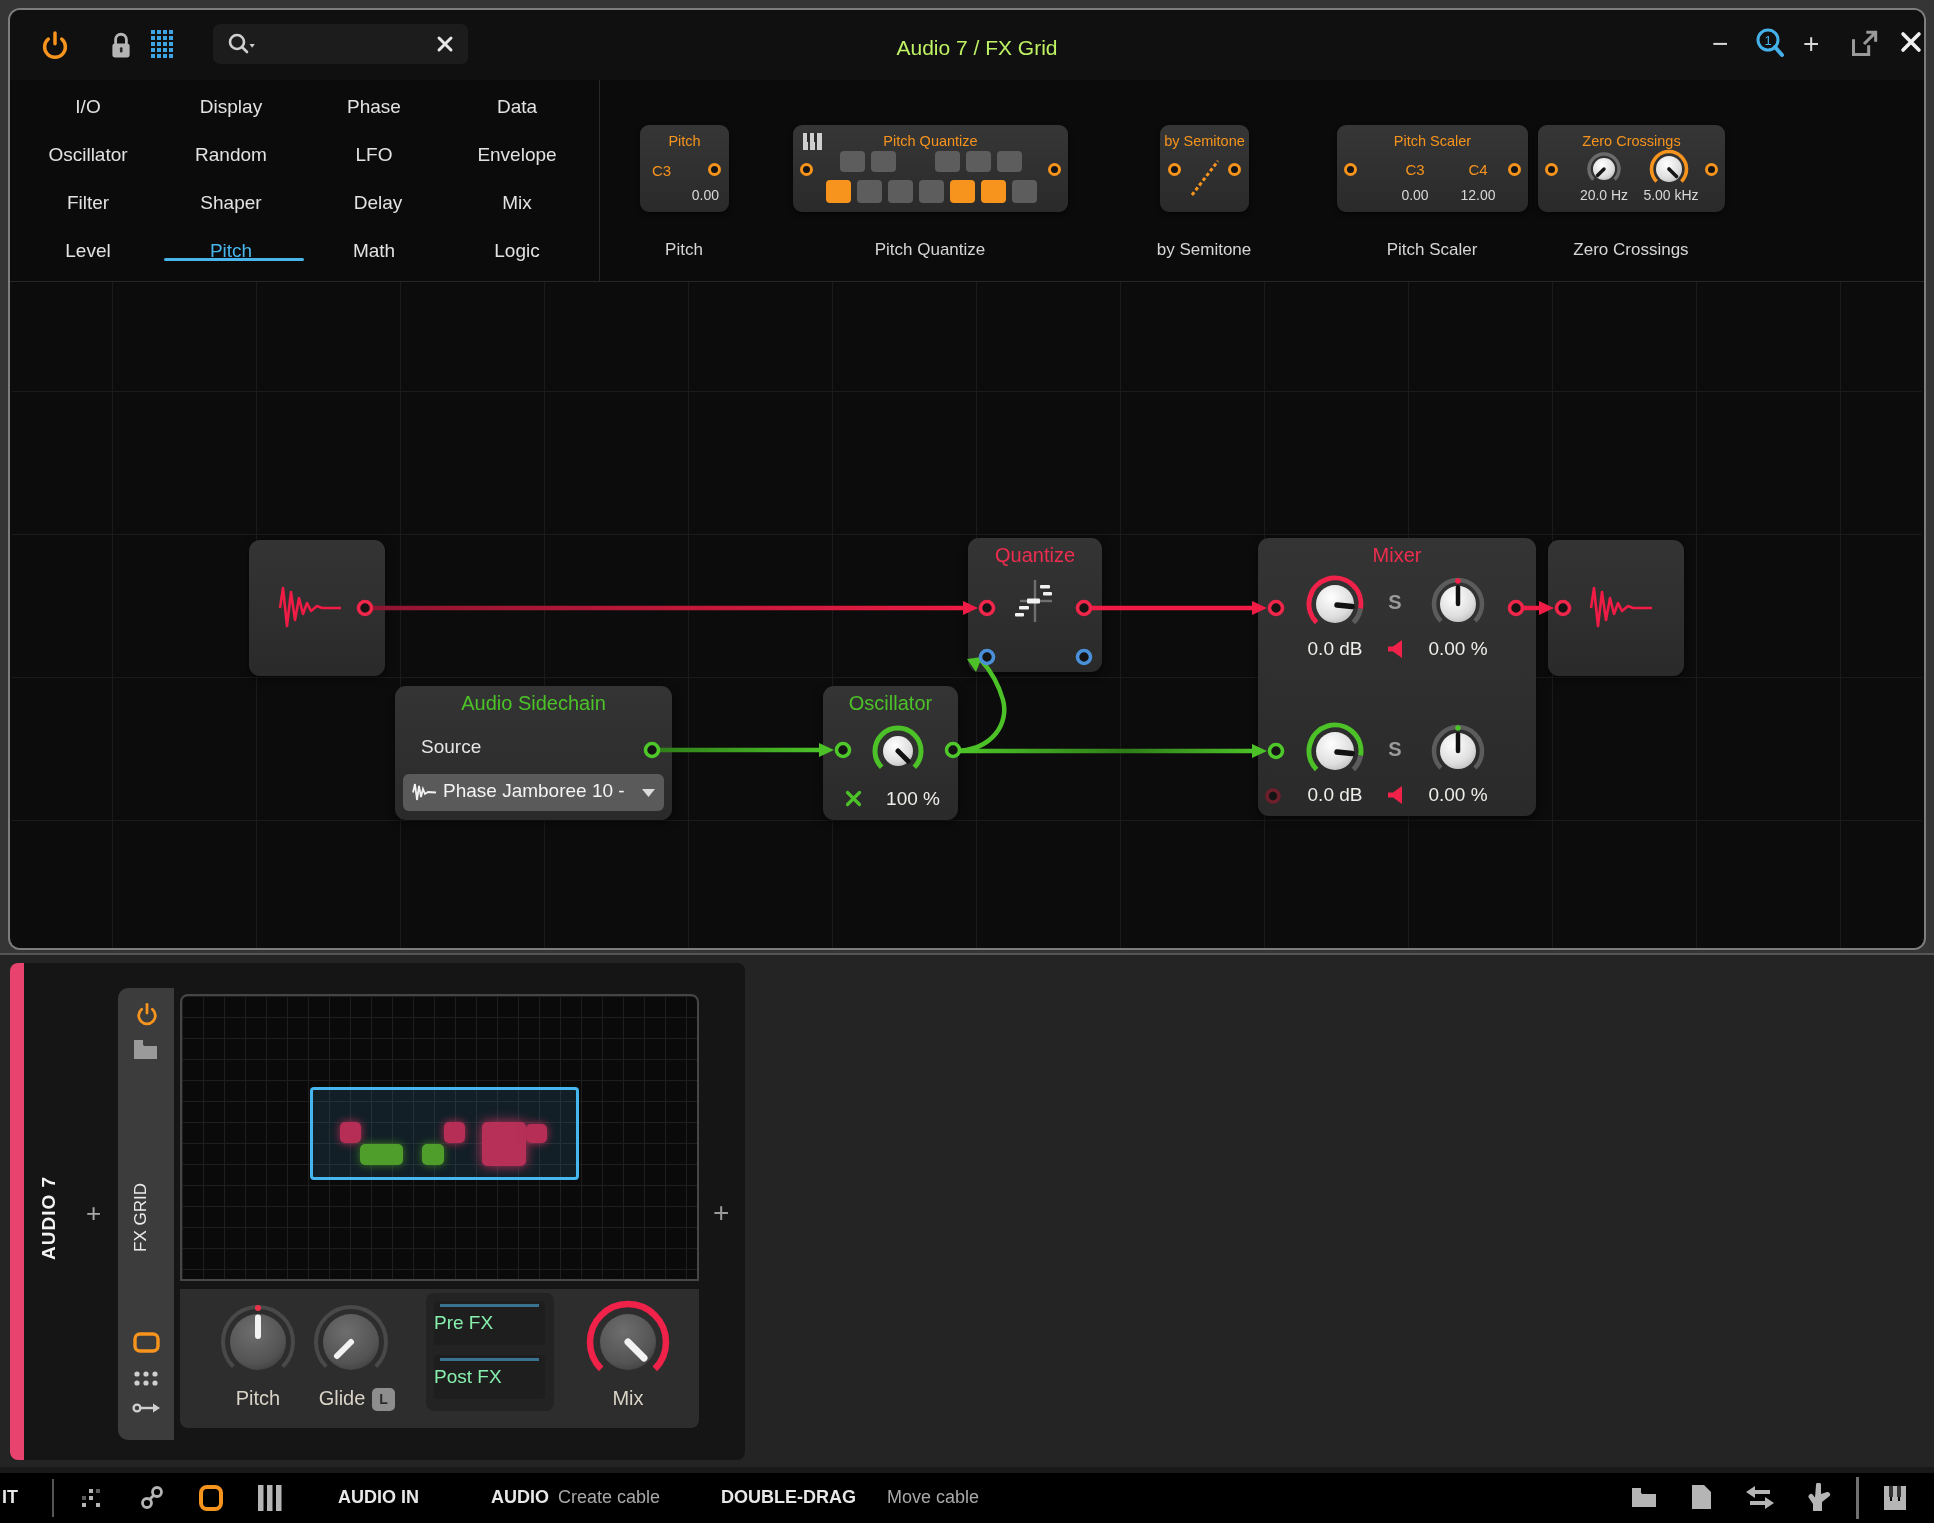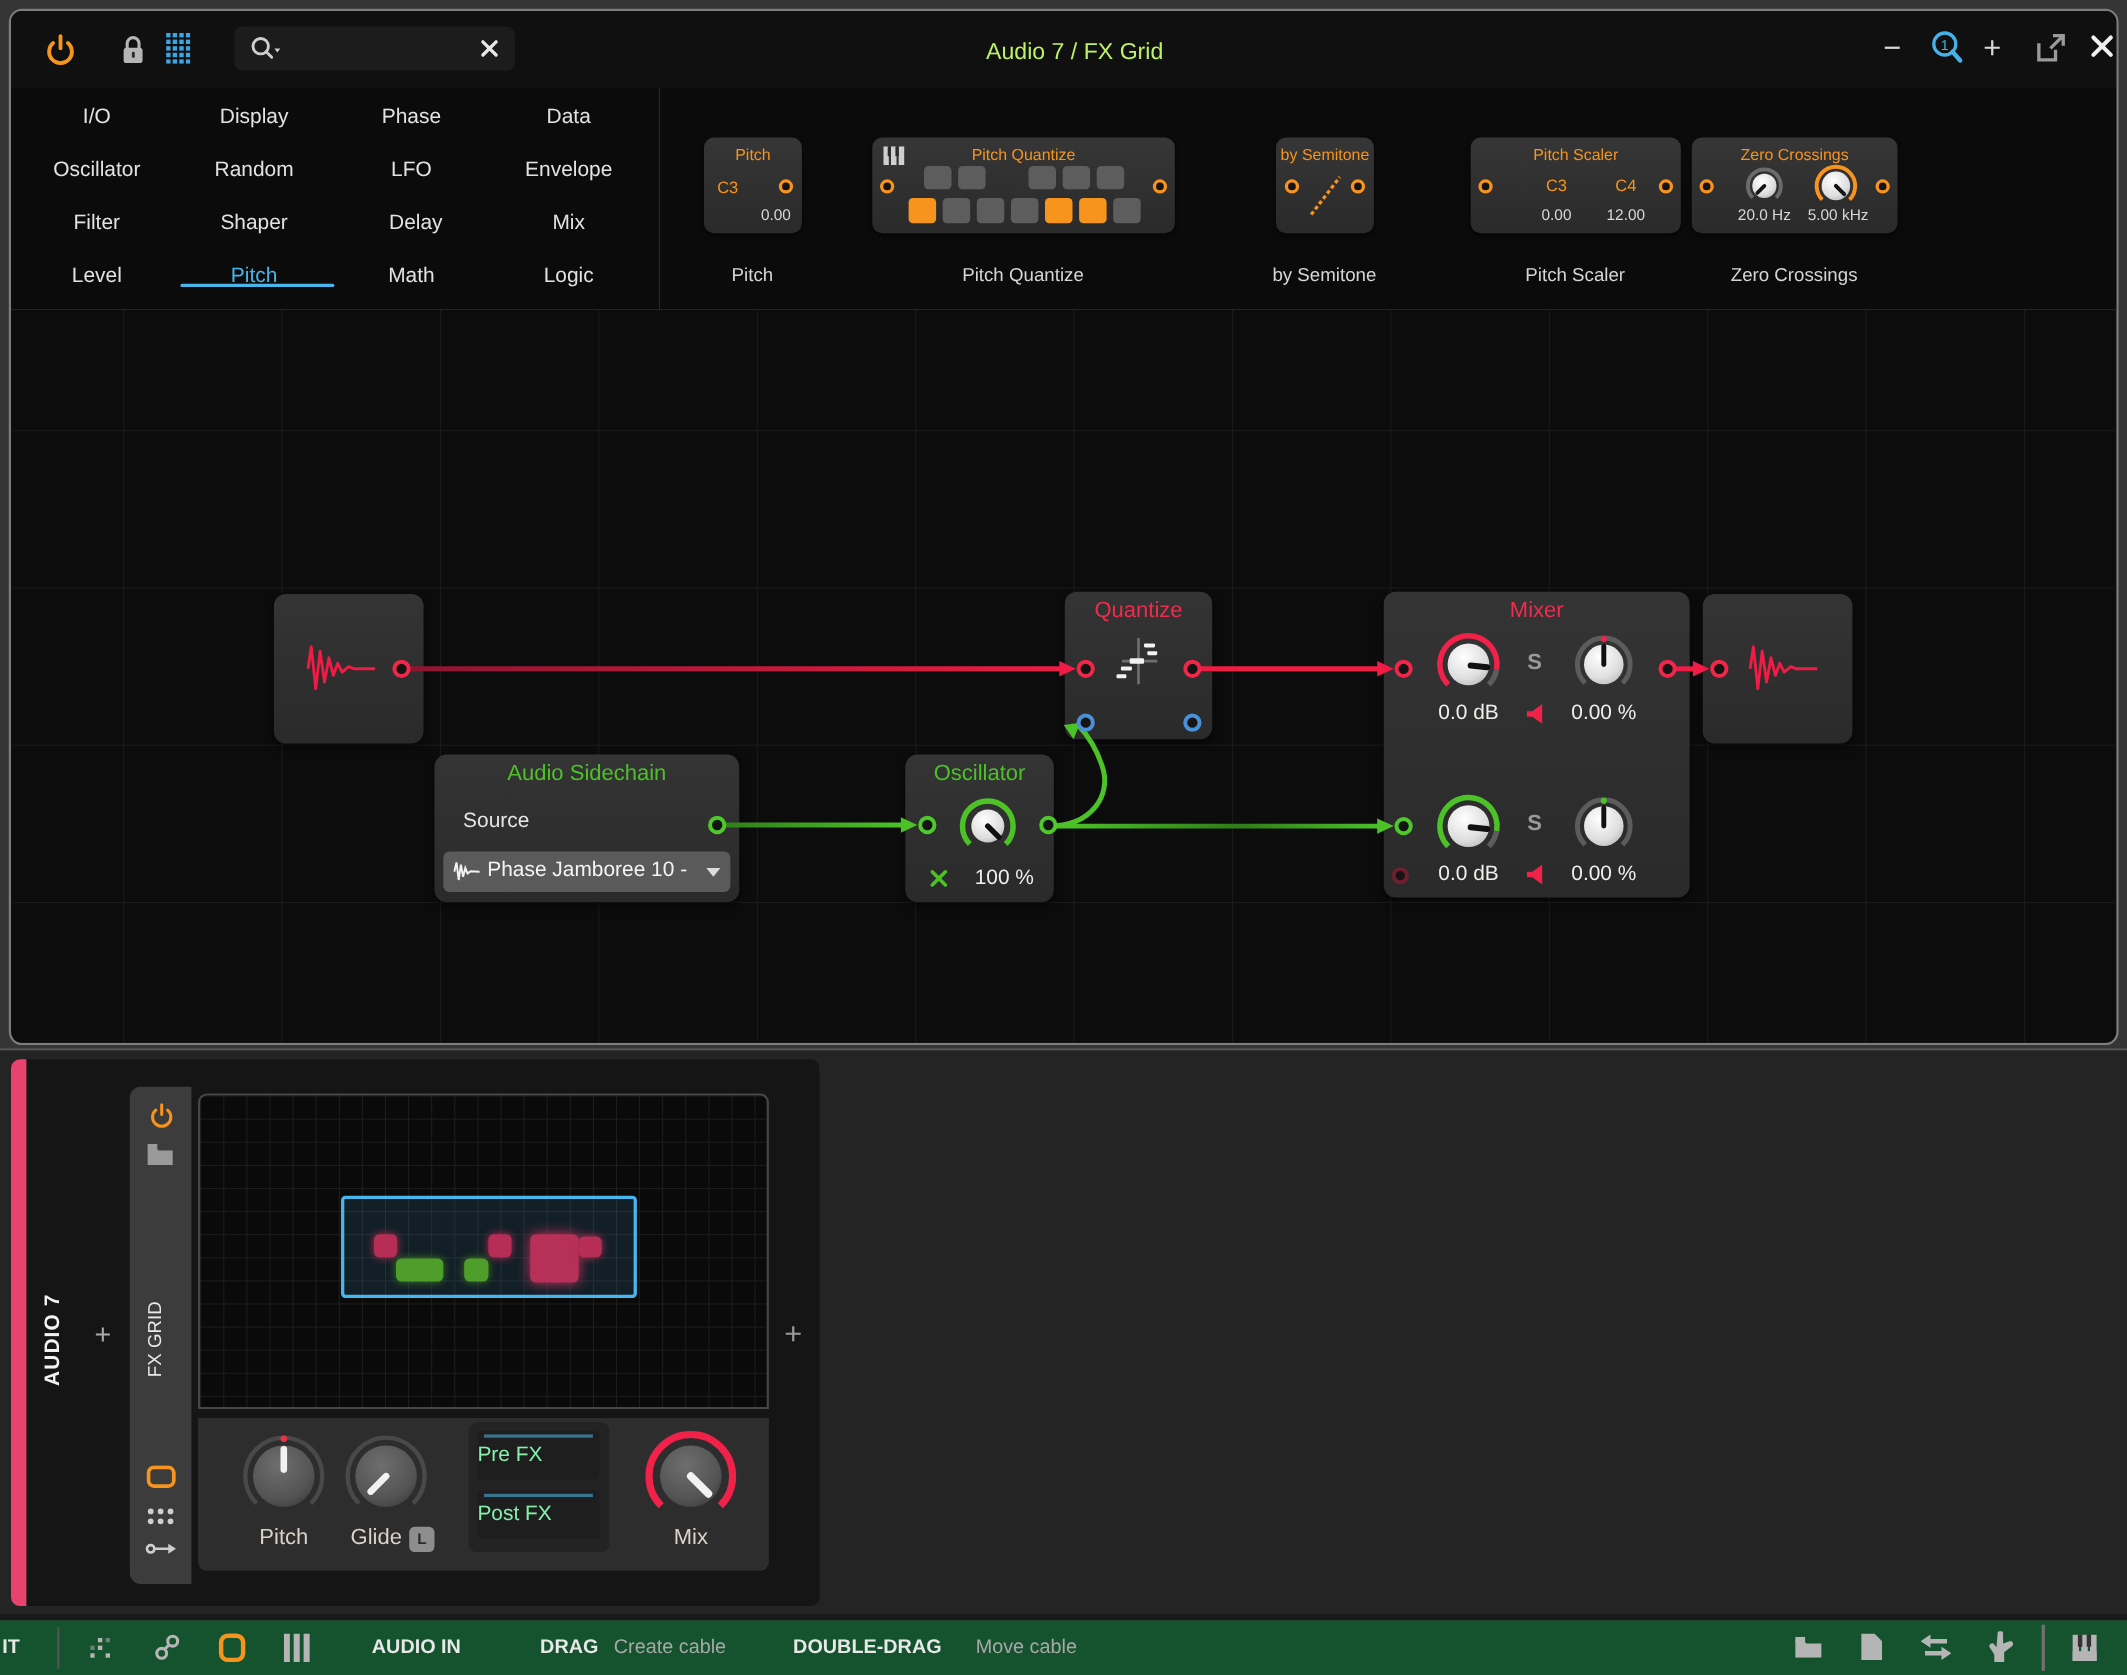--- a/index.html
+++ b/index.html
@@ -48,21 +48,21 @@
     background-image:linear-gradient(to right,#1e1e1e 1px,transparent 1px),linear-gradient(to bottom,#1e1e1e 1px,transparent 1px);
     background-size:21px 21px; overflow:hidden; }
   #knob-panel { position:absolute; left:170px; top:326px; width:519px; height:139px; background:#2d2d2d; border-radius:0 0 8px 8px; }
   .blob { position:absolute; border-radius:5px; }
   .kn-label { position:absolute; transform:translateX(-50%); font-size:20px; color:#d9d3c8; white-space:nowrap; }
   .fxbtn { position:absolute; left:8px; width:111px; height:44px; background:#1e1e1e; border-radius:4px; color:#86efac; font-size:19px; text-align:left; line-height:44px; }
   .fxbtn::before { content:""; position:absolute; left:6px; right:6px; top:3px; height:3px; background:#3d7globalThis; background:#38728f; }
 
   
   #status-gap { position:absolute; left:0; top:1467px; width:100%; height:6px; background:#191919; }
-  #statusbar { position:absolute; left:0; top:1473px; width:100%; height:50px; background:#14532d; }
+  #statusbar { position:absolute; left:0; top:1473px; width:100%; height:50px; background:#000000; }
   .sb-bold { font-weight:bold; color:#e8e8e8; font-size:18px; }
   .sb-dim  { color:#a8a8a8; font-size:18px; }
 </style>
 </head>
 <body>
 
 <svg width="0" height="0" style="position:absolute">
   <defs>
     <radialGradient id="kb" cx="40%" cy="32%" r="75%">
       <stop offset="0%" stop-color="#ffffff"></stop>
@@ -490,21 +490,21 @@
     <rect x="3" y="3" width="20" height="22" rx="6" fill="none" stroke="#f7941d" stroke-width="4"></rect>
   </svg>
   <svg class="abs" style="left:258px;top:12px" width="24" height="26" viewBox="0 0 24 26">
     <g fill="#b5b5b5">
         <rect x="0" y="0" width="5.5" height="26"></rect>
         <rect x="9" y="0" width="5.5" height="26"></rect>
         <rect x="18" y="0" width="5.5" height="26"></rect>
       </g>
   </svg>
   <span class="abs sb-bold" style="left:338px;top:14px">AUDIO IN</span>
-  <span class="abs sb-bold" style="left:491px;top:14px">DRAG</span>
+  <span class="abs sb-bold" style="left:491px;top:14px">AUDIO</span>
   <span class="abs sb-dim" style="left:558px;top:14px">Create cable</span>
   <span class="abs sb-bold" style="left:721px;top:14px">DOUBLE-DRAG</span>
   <span class="abs sb-dim" style="left:887px;top:14px">Move cable</span>
 
   <svg class="abs" style="left:1632px;top:15px" width="24" height="19" viewBox="0 0 24 19">
     <path d="M0 3 h8 l2 3 h14 v13 h-24 z" fill="#b5b5b5"></path>
       <rect x="0" y="0" width="9" height="4" fill="#b5b5b5"></rect>
   </svg>
   <svg class="abs" style="left:1692px;top:12px" width="19" height="24" viewBox="0 0 19 24">
     <path d="M0 0 h12 l7 7 v17 h-19 z" fill="#b5b5b5"></path>

